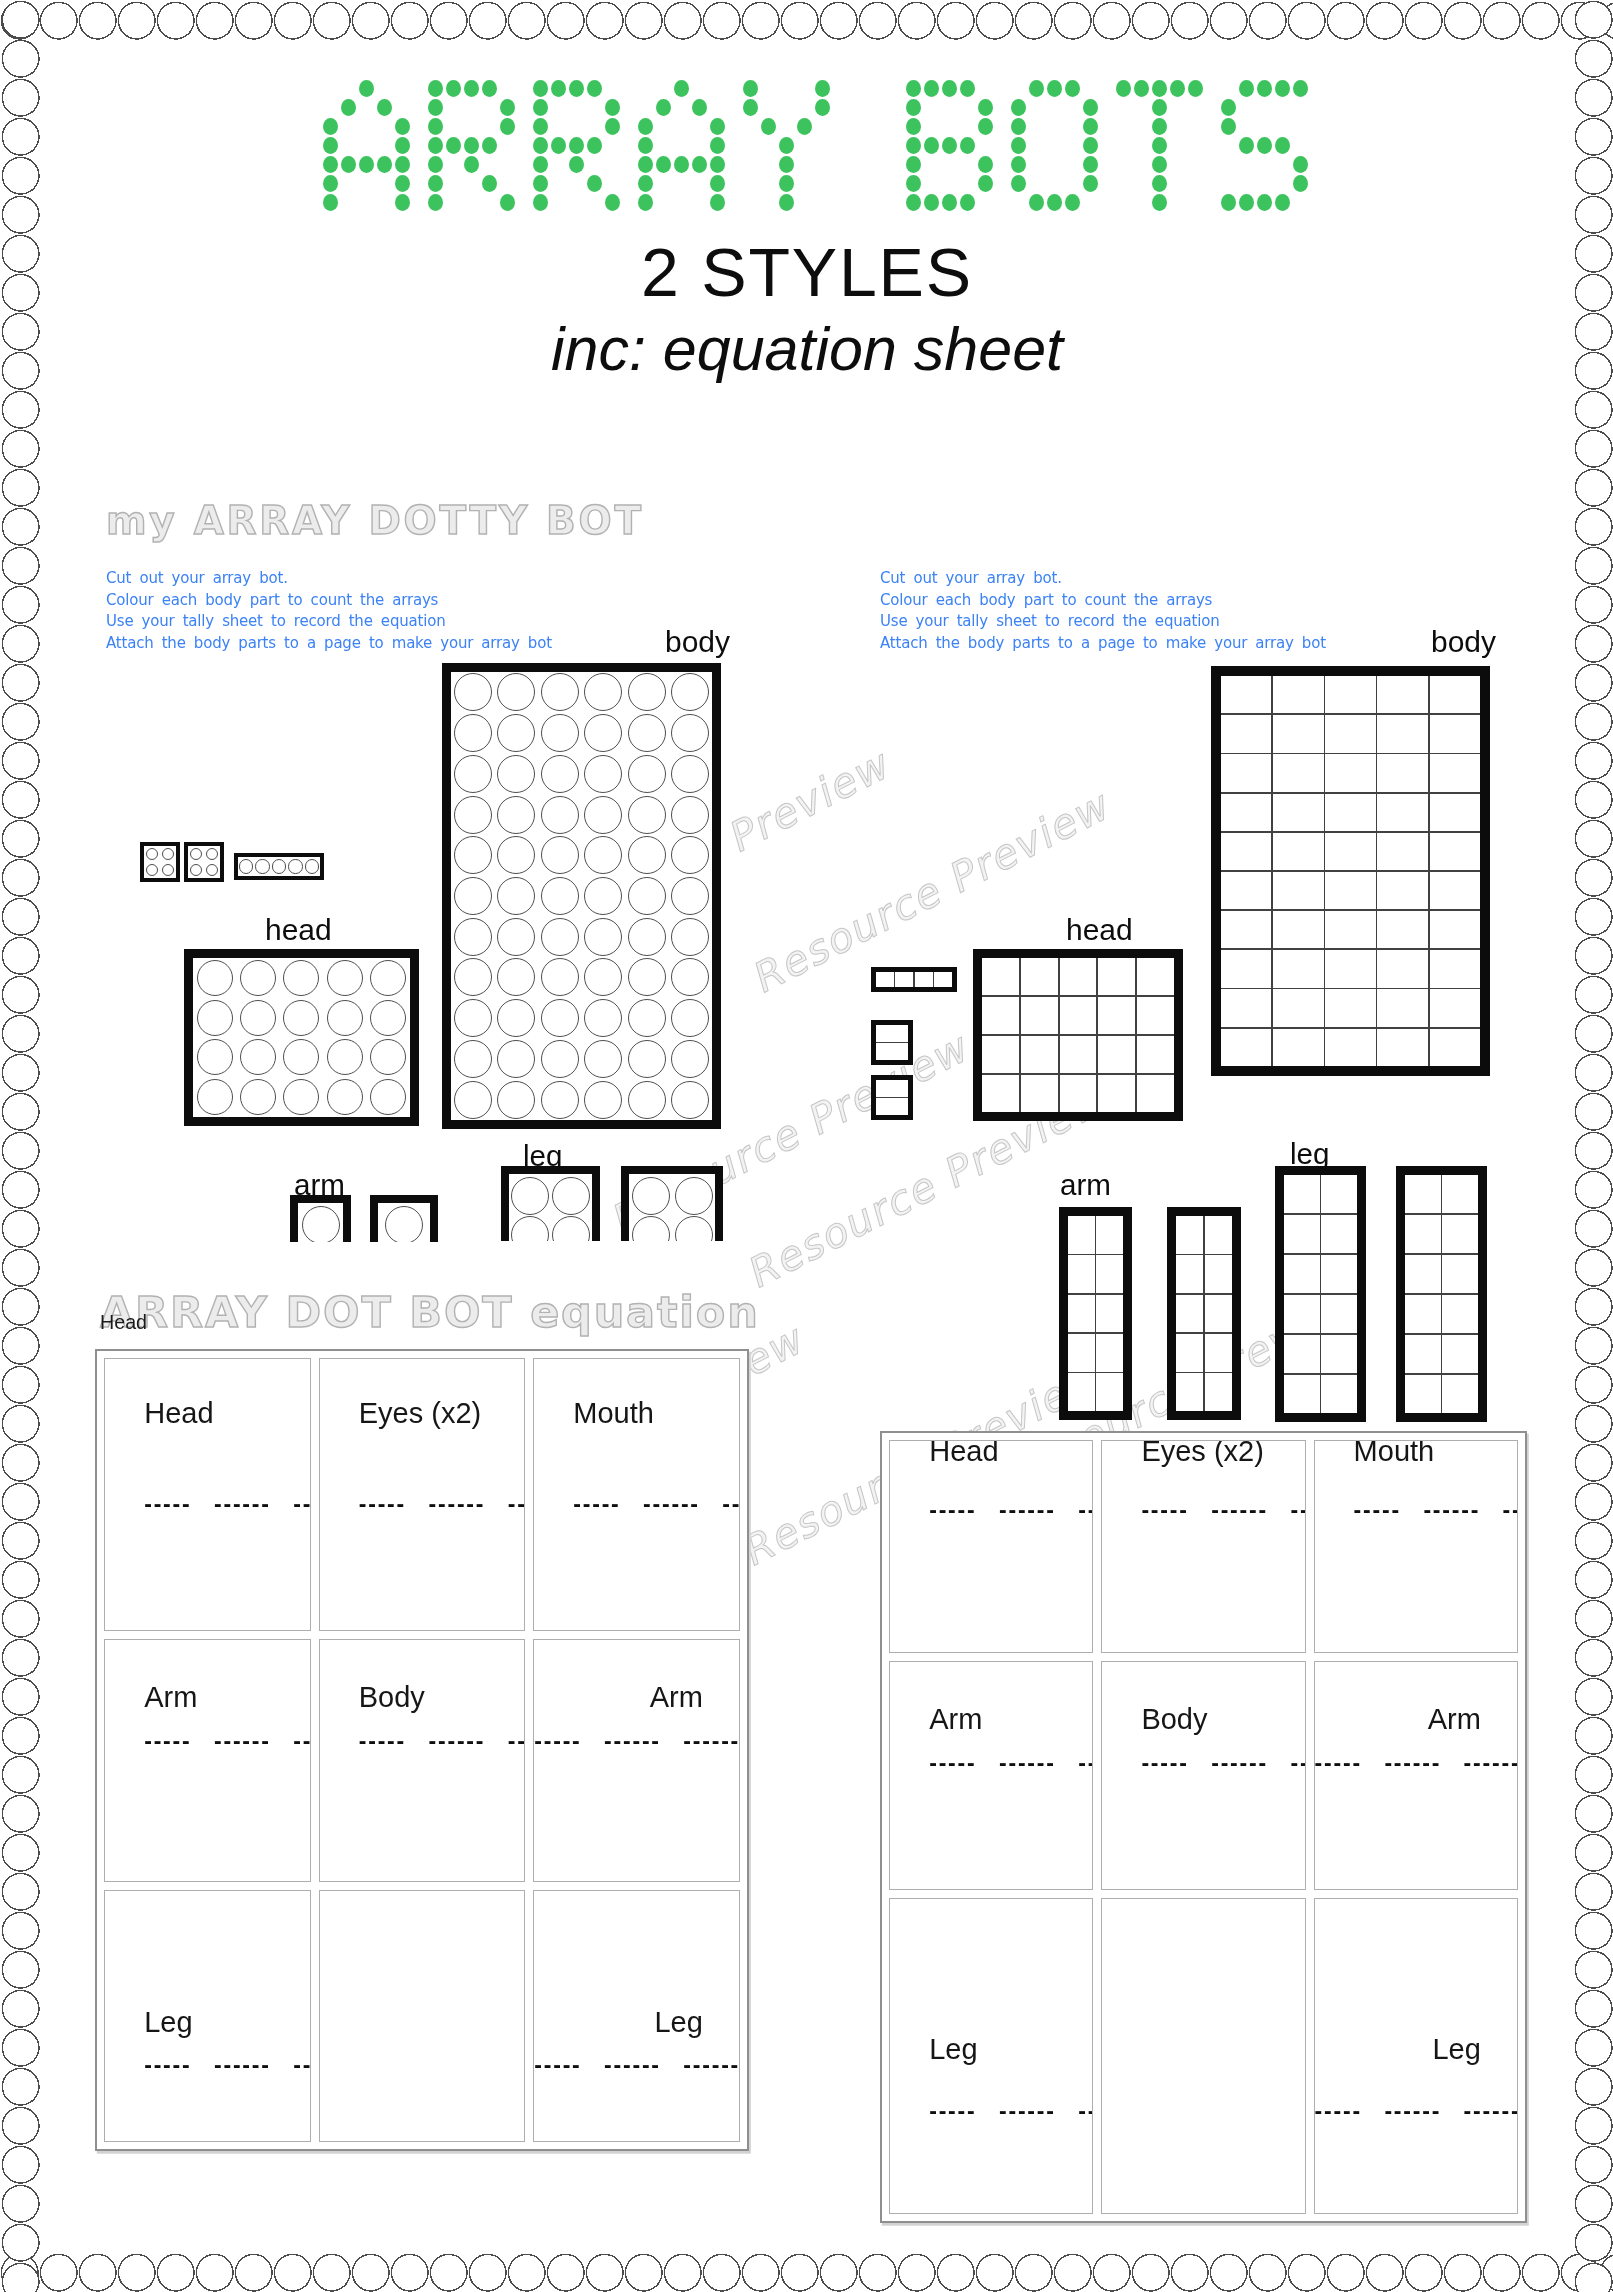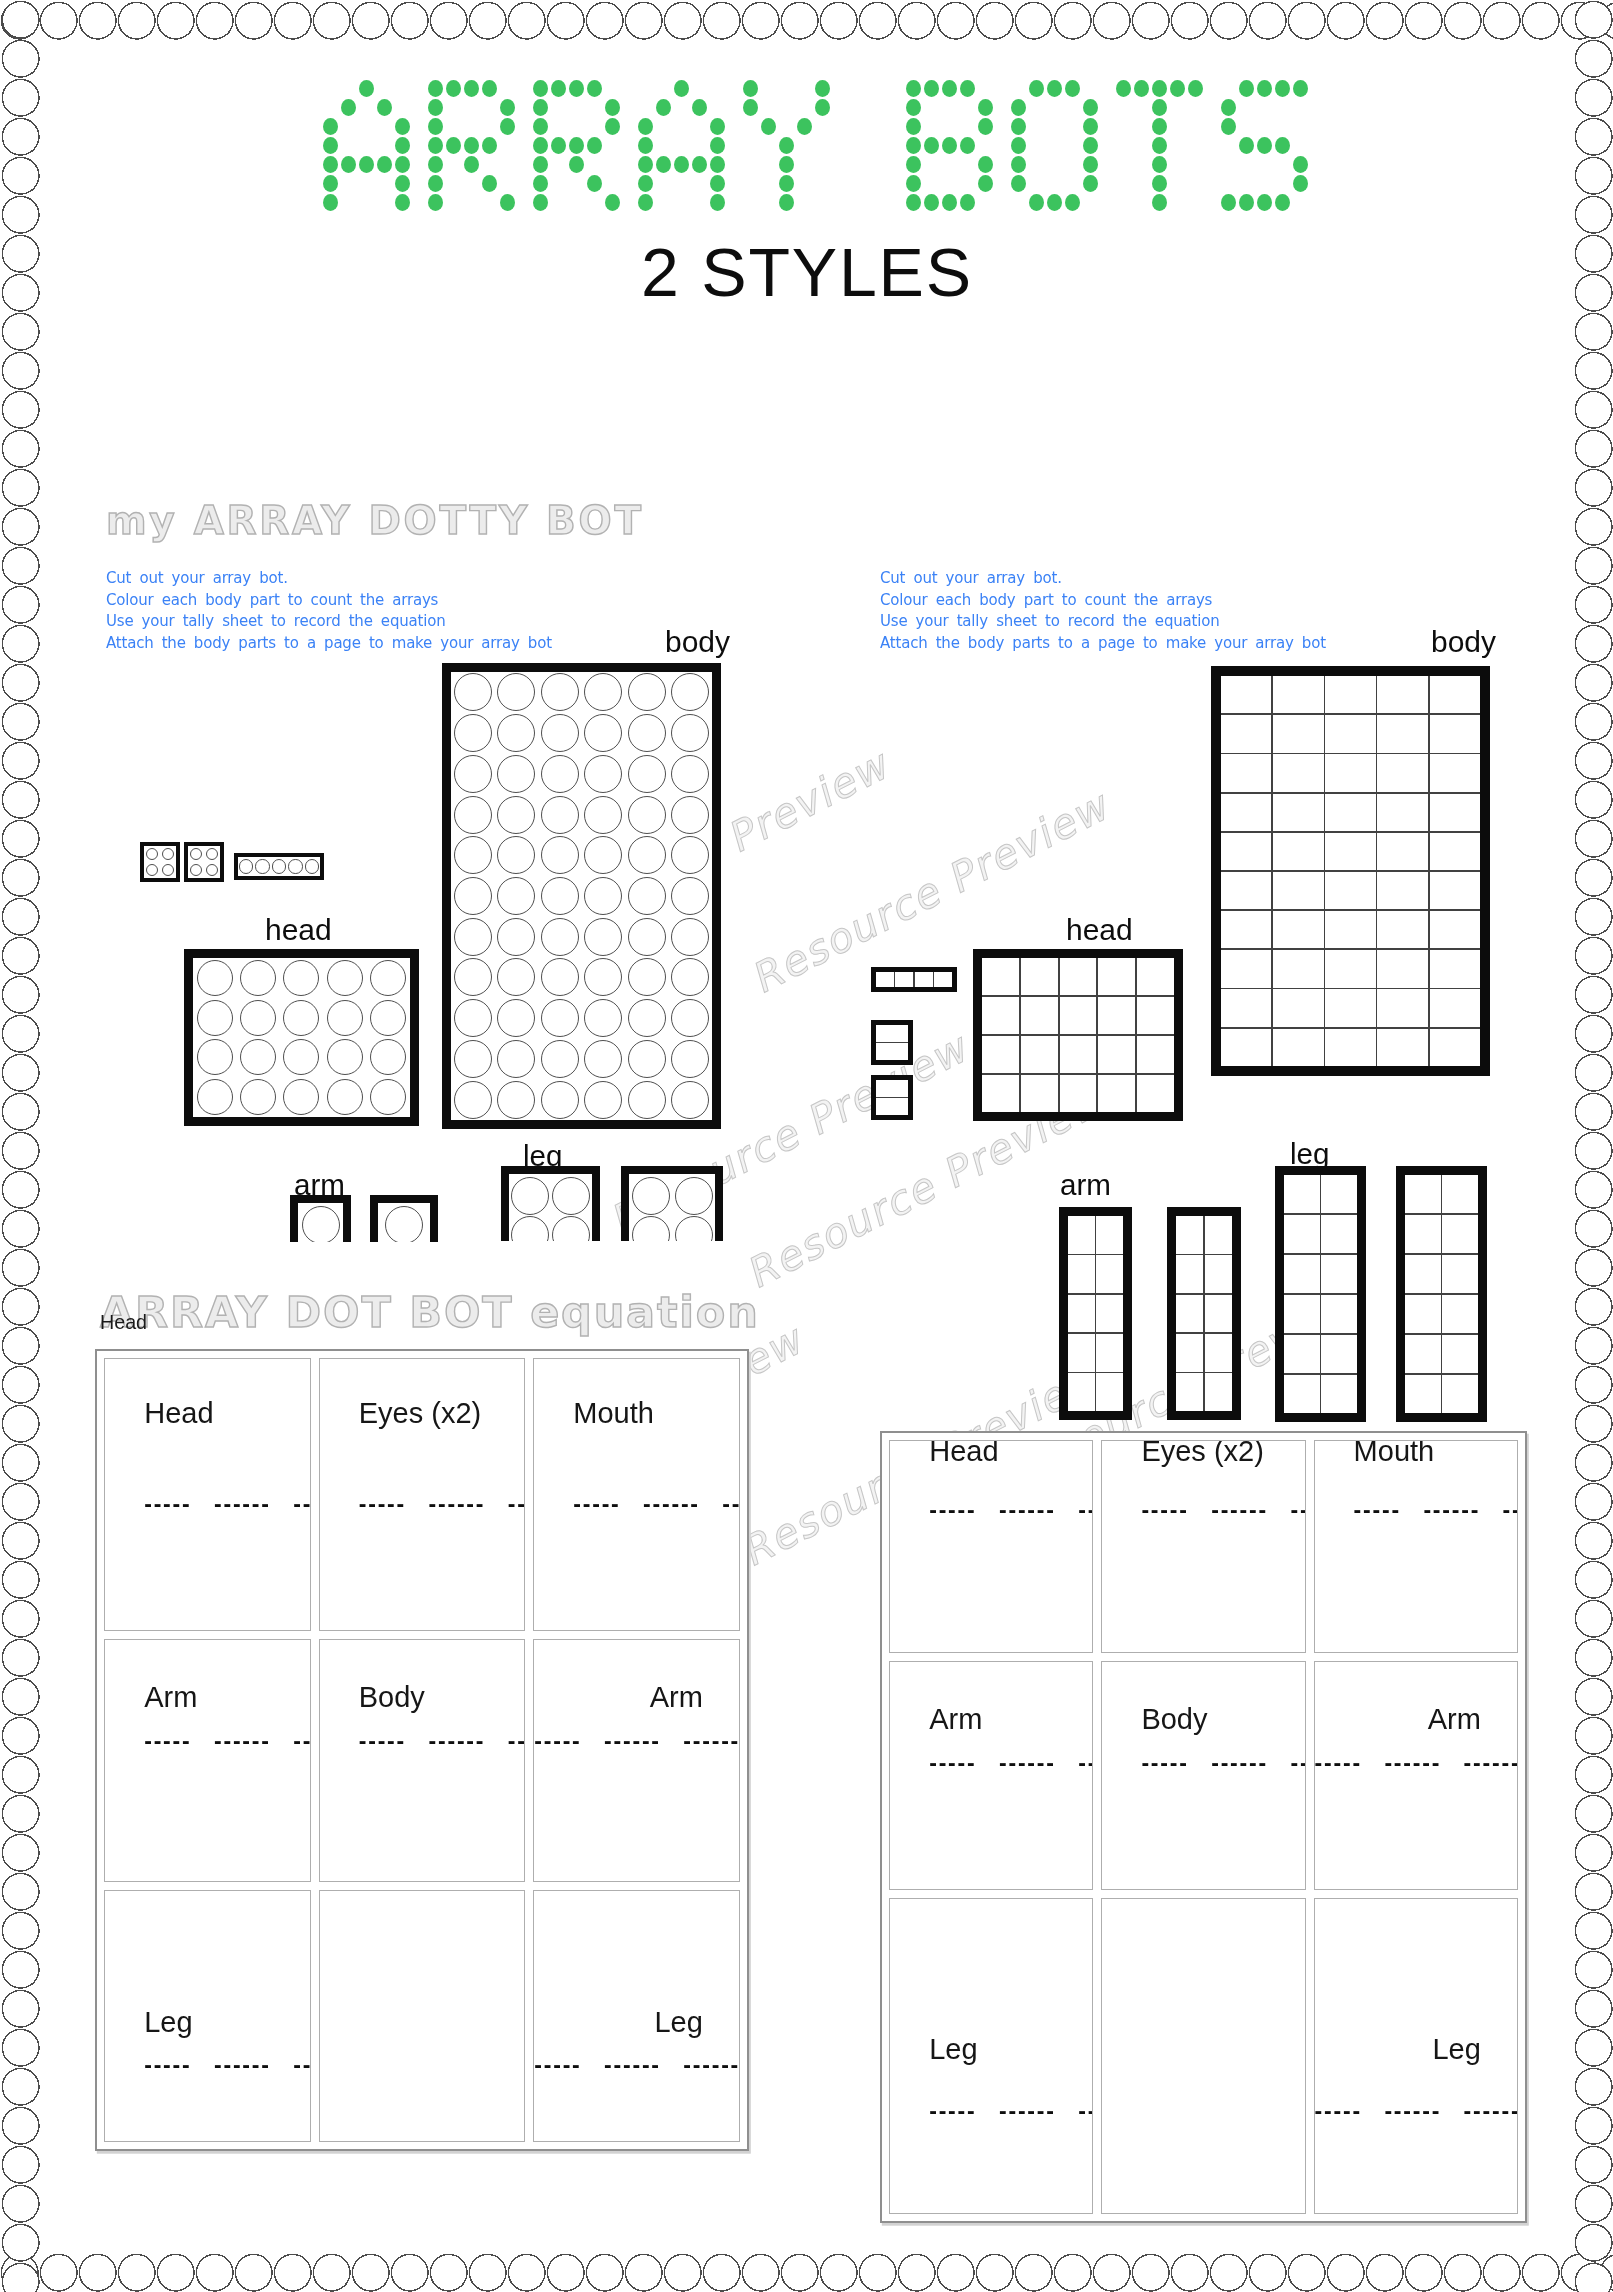--- a/index.html
+++ b/index.html
@@ -707,20 +707,21 @@
           <div class="tdot"></div>
         </div>
         <div>
           <div class="tdot"></div>
         </div>
         <div></div>
       </div>
     </div>
 
   <div class="subtitle subtitle-1">2 STYLES</div>
+  <div class="subtitle subtitle-2">inc: equation sheet</div>
 
   <div class="wm" style="left:548px;top:913px;">Resource Preview</div>
   <div class="wm" style="left:768px;top:954px;">Resource Preview</div>
   <div class="wm" style="left:627px;top:1196px;">Resource Preview</div>
   <div class="wm" style="left:763px;top:1249px;">Resource Preview</div>
   <div class="wm" style="left:462px;top:1488px;">Resource Preview</div>
   <div class="wm" style="left:758px;top:1527px;">Resource Preview</div>
   <div class="wm" style="left:1021px;top:1451px;">Resource Preview</div>
 
   <div class="bubble sheet-title" style="left:106px;top:498px;">my ARRAY DOTTY BOT</div>

